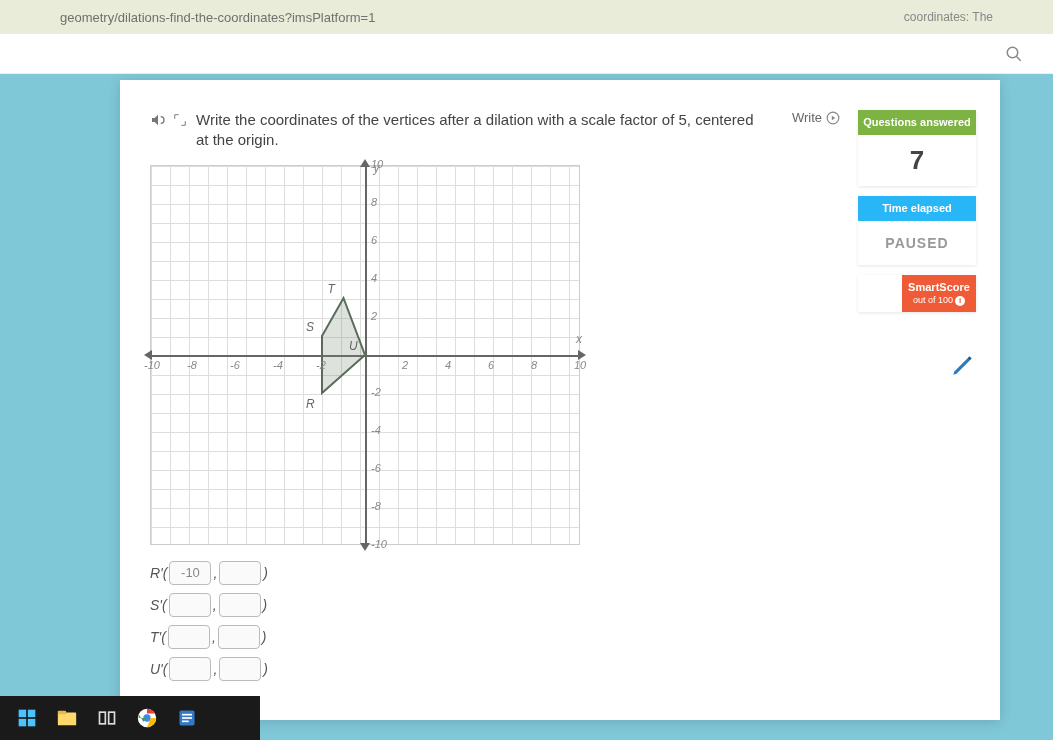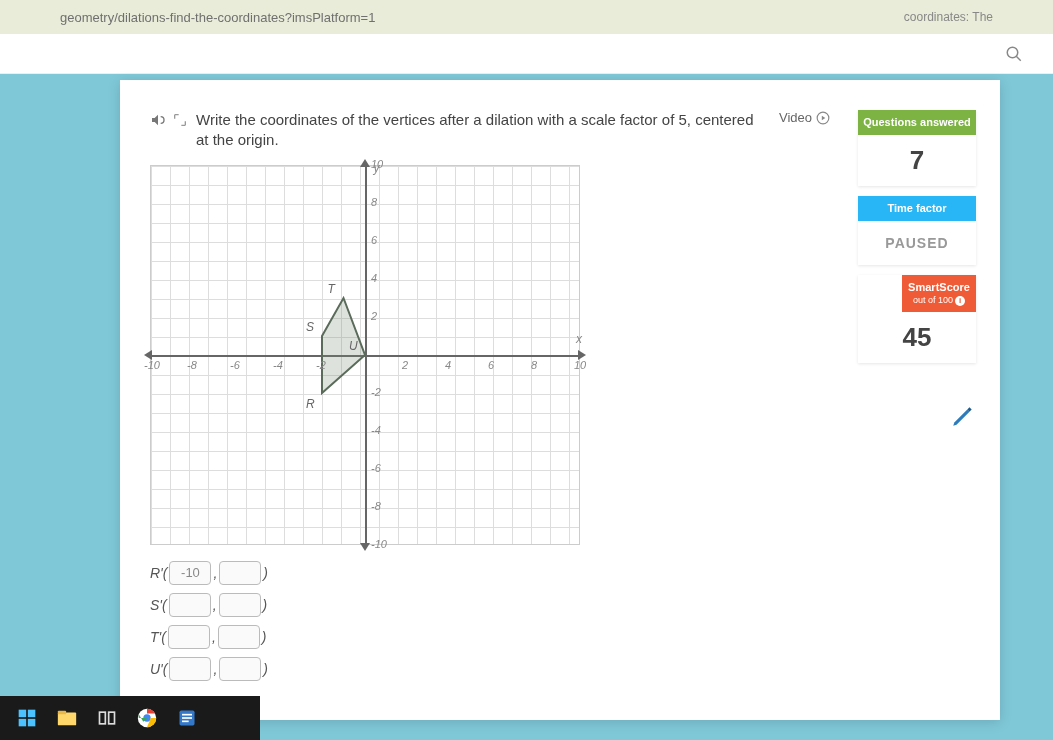--- a/index.html
+++ b/index.html
@@ -36,21 +36,21 @@
   .page {
     position: absolute;
     left: 120px;
     top: 80px;
     width: 880px;
     height: 640px;
     background: #fff;
     box-shadow: 0 2px 12px rgba(0,0,0,.15);
     padding: 30px 24px 24px 30px;
     display: flex;
-    gap: 28px;
+    gap: 18px;
   }
   .main-col { flex: 1; }
   .q-head { display: flex; align-items: flex-start; gap: 8px; margin-bottom: 14px; }
   .q-icons { display: flex; gap: 6px; margin-top: 2px; }
   .small-icon { width: 16px; height: 16px; fill: #777; }
   .q-text { font-size: 15px; color: #444; line-height: 1.35; max-width: 560px; }
   .video-link { margin-left: auto; font-size: 13px; color: #666; display: flex; align-items: center; gap: 4px; cursor: pointer; }
   .video-link svg { width: 14px; height: 14px; }
   .graph-wrap { position: relative; width: 430px; height: 380px; }
   .graph-grid {
@@ -120,21 +120,21 @@
           </svg>
         <svg class="small-icon" viewBox="0 0 24 24" fill="none" stroke="#999" stroke-width="2">
             <path d="M4 4h6M4 4v6M20 20h-6M20 20v-6"></path>
           </svg>
       </div>
       <div class="q-text">
         <span>Write the coordinates of the vertices after a dilation with a scale factor of 5, centered</span><br>
         <span>at the origin.</span>
       </div>
       <div class="video-link">
-        <span>Video</span>
+        <span>Write</span>
         <svg viewBox="0 0 24 24">
             <circle cx="12" cy="12" r="10" fill="none" stroke="#888" stroke-width="2"></circle>
             <path d="M10 8l6 4-6 4z" fill="#888"></path>
           </svg>
       </div>
     </div>
 
     <div class="graph-wrap">
       <div class="graph-grid"></div>
       <div class="axis axis-x"></div>
@@ -208,29 +208,28 @@
       </div>
 
   </div>
 
   <div class="side-col">
     <div class="stat-box">
       <div class="stat-head green">Questions answered</div>
       <div class="stat-body">7</div>
     </div>
     <div class="stat-box">
-      <div class="stat-head blue">Time factor</div>
+      <div class="stat-head blue">Time elapsed</div>
       <div class="stat-body paused-body">PAUSED</div>
     </div>
     <div class="stat-box">
       <div class="stat-head orange">
         <span>SmartScore</span>
         <span class="smart-sub"><span>out of 100</span><span class="info-dot">i</span></span>
       </div>
-      <div class="stat-body">45</div>
     </div>
     <div class="scratch">
       <svg viewBox="0 0 24 24">
           <path d="M3 21l3-1 12-12-2-2L4 18l-1 3z" fill="#2b7bbf"></path>
           <path d="M16 6l2 2 2-2-2-2-2 2z" fill="#1a5a8f"></path>
         </svg>
     </div>
   </div>
 </div>
 

